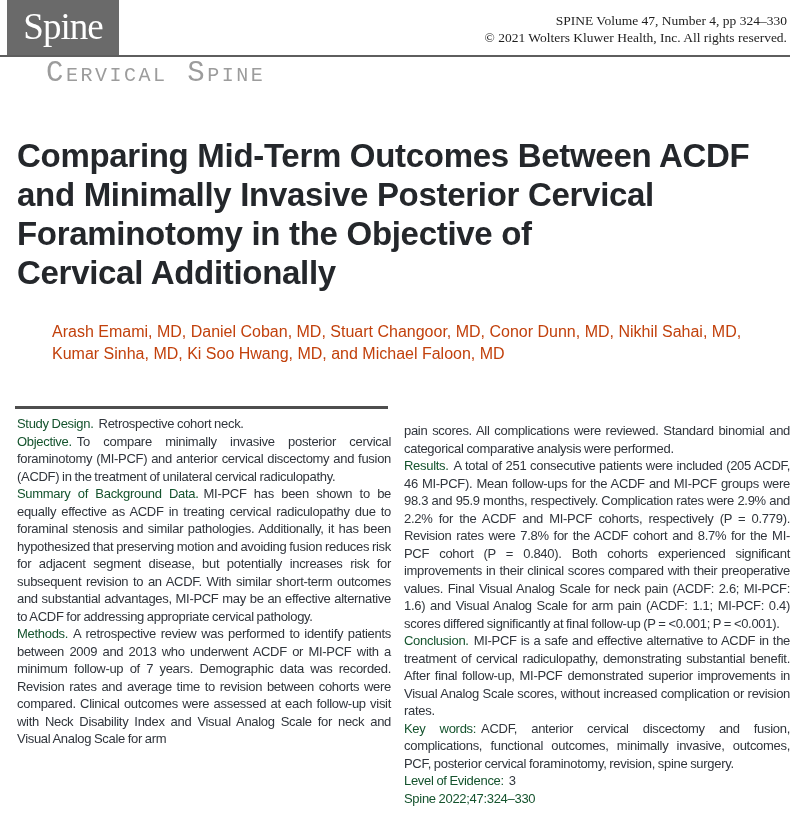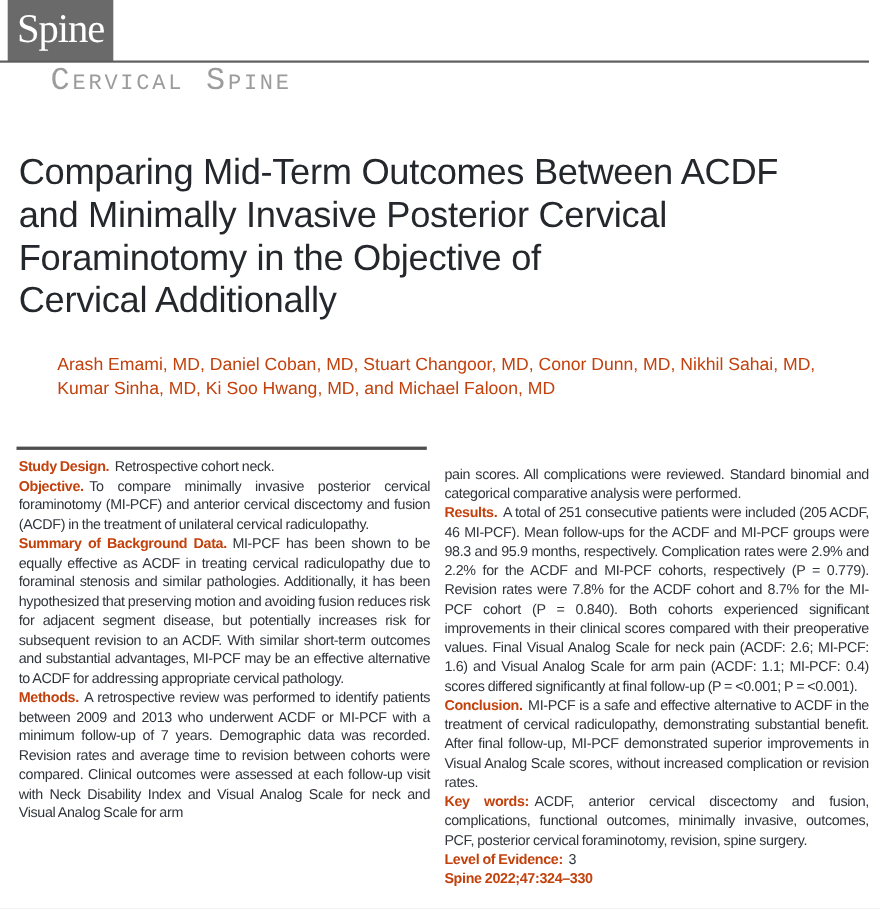--- a/index.html
+++ b/index.html
@@ -10,21 +10,21 @@
     background: #ffffff;
     overflow: hidden;
     font-family: "Liberation Sans", sans-serif;
     color: #30353c;
   }
 
   
   .logo-box {
     position: absolute;
     left: 7px; top: 0;
-    width: 96px; height: 56px;
+    width: 112px; height: 56px;
     background: #6a6a6a;
     display: flex; align-items: center; justify-content: center;
   }
   .logo-text {
     font-family: "Liberation Serif", serif;
     font-size: 37px;
     color: #ffffff;
     letter-spacing: -1px;
     line-height: 1;
     padding-bottom: 3px;
@@ -56,21 +56,21 @@
     line-height: 1;
   }
 
   
   .article-title {
     position: absolute;
     top: 136px; left: 17px;
     width: 765px;
     font-size: 33px;
     line-height: 39px;
-    font-weight: 400;
+    font-weight: 700;
     letter-spacing: -0.3px;
     color: #24272b;
   }
   .authors {
     position: absolute;
     top: 321px; left: 52px;
     width: 730px;
     font-size: 16px;
     line-height: 21.5px;
     color: #c2410c;
@@ -89,35 +89,39 @@
     line-height: 17.5px;
     text-align: justify;
     letter-spacing: -0.3px;
     word-spacing: -0.5px;
     color: #30353c;
   }
   .abs-col-left  { top: 415px; left: 17px;  width: 374px; }
   .abs-col-right { top: 422px; left: 404px; width: 386px; }
   .abs-para { margin: 0; }
   .abs-label {
-    font-weight: bold;
-    color: #c2410c;
+    font-weight: normal;
+    color: #14532d;
     margin-right: 5px;
   }
   .abs-label:empty { margin-right: 0; }
 </style>
 </head>
 <body>
 
 <div class="page">
 
   <div class="logo-box">
     <span class="logo-text">Spine</span>
   </div>
 
+  <div class="masthead-right">
+    <div>SPINE Volume 47, Number 4, pp 324–330</div>
+    <div>© 2021 Wolters Kluwer Health, Inc. All rights reserved.</div>
+  </div>
 
   <div class="masthead-rule"></div>
 
   <div class="section-heading">Cervical Spine</div>
 
   <div class="article-title">
     <div>Comparing Mid-Term Outcomes Between ACDF</div>
     <div>and Minimally Invasive Posterior Cervical</div>
     <div>Foraminotomy in the Objective of</div>
     <div>Cervical Additionally</div>

